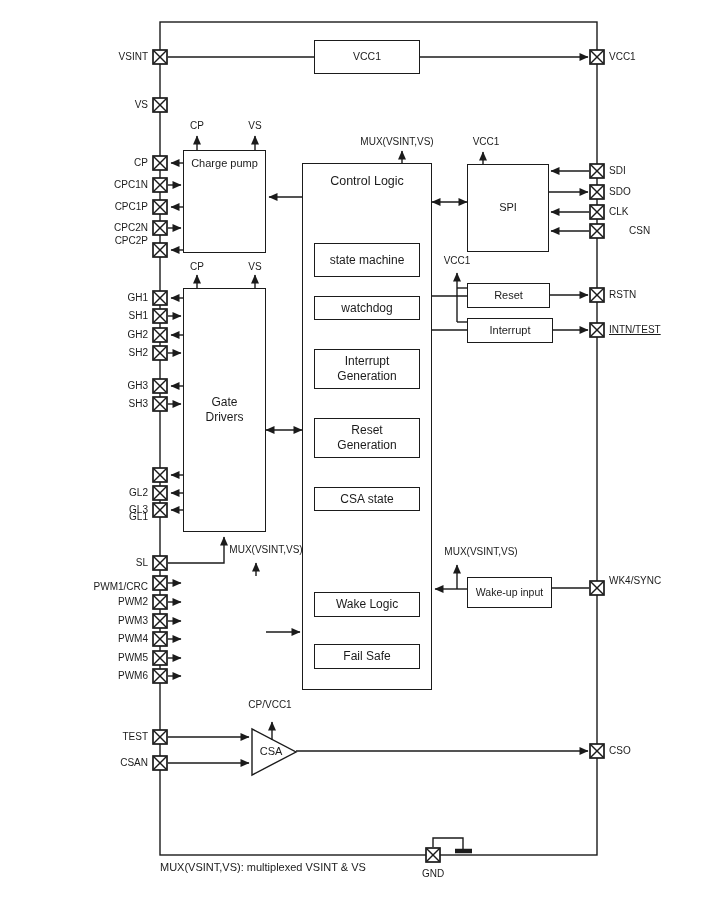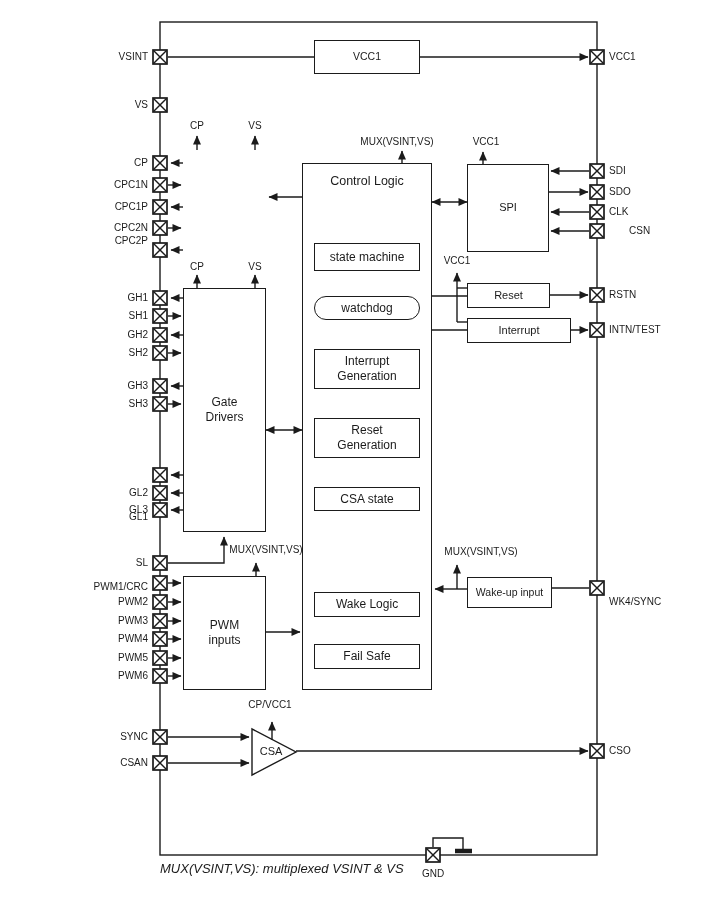--- a/index.html
+++ b/index.html
@@ -7,21 +7,21 @@
           font-family:"Liberation Sans","DejaVu Sans",sans-serif;color:#1b1b1b;}
   #wires{position:absolute;left:0;top:0;}
   .box{position:absolute;box-sizing:border-box;border:1.4px solid #1b1b1b;background:#fff;
        display:flex;align-items:center;justify-content:center;text-align:center;
        font-size:12px;line-height:1.25;color:#1b1b1b;}
   .box.toplbl{align-items:flex-start;padding-top:6px;}
   .box .wrap{display:inline-block;}
   .lbl{position:absolute;font-size:10px;line-height:13px;white-space:nowrap;color:#1b1b1b;}
   .lbl.lft{text-align:right;transform:translateX(-100%);}
   .lbl.ctr{transform:translateX(-50%);}
-  .note{position:absolute;font-size:13px;color:#1b1b1b;white-space:nowrap;font-style:italic;}
+  .note{position:absolute;font-size:11px;color:#1b1b1b;white-space:nowrap;}
   .f11{font-size:11px;}
   .f105{font-size:10.5px;}
   .f125{font-size:12.5px;font-weight:400;}
 </style>
 </head>
 <body>
 
 <div id="canvas">
 
   <svg id="wires" width="721" height="903" viewBox="0 0 721 903">
@@ -145,38 +145,38 @@
       <use href="#pin" x="589" y="580" width="16" height="16"></use>
       <use href="#pin" x="589" y="743" width="16" height="16"></use>
       <use href="#pin" x="425" y="847" width="16" height="16"></use>
     </g>
   </svg>
 
   <div class="box f105" style="left:314px;top:40px;width:106px;height:34px;">
     <span class="wrap">VCC1</span>
     </div>
 
+  <div class="box toplbl f11" style="left:183px;top:150px;width:83px;height:103px;">
+    <span class="wrap">Charge pump</span>
+    </div>
 
   <div class="box" style="left:183px;top:288px;width:83px;height:244px;">
     <span class="wrap" style="width:52px;">Gate Drivers</span>
     </div>
 
-  <div class="box" style="left:183px;top:576px;width:83px;height:114px;">
-    <span class="wrap" style="width:48px;">PWM inputs</span>
-    </div>
 
   <div class="box toplbl f125" style="left:302px;top:163px;width:130px;height:527px;padding-top:10px;">
     <span class="wrap">Control Logic</span>
     </div>
 
-  <div class="box" style="left:314px;top:243px;width:106px;height:28px;">
+  <div class="box" style="left:314px;top:243px;width:106px;height:34px;">
     <span class="wrap">state machine</span>
     </div>
 
-  <div class="box" style="left:314px;top:296px;width:106px;height:24px;border-radius:12px;">
+  <div class="box" style="left:314px;top:296px;width:106px;height:24px;">
     <span class="wrap">watchdog</span>
     </div>
 
   <div class="box" style="left:314px;top:349px;width:106px;height:40px;">
     <span class="wrap" style="width:80px;">Interrupt Generation</span>
     </div>
 
   <div class="box" style="left:314px;top:418px;width:106px;height:40px;">
     <span class="wrap" style="width:80px;">Reset Generation</span>
     </div>
@@ -194,21 +194,21 @@
     </div>
 
   <div class="box f11" style="left:467px;top:164px;width:82px;height:88px;">
     <span class="wrap">SPI</span>
     </div>
 
   <div class="box f11" style="left:467px;top:283px;width:83px;height:25px;">
     <span class="wrap">Reset</span>
     </div>
 
-  <div class="box f11" style="left:467px;top:318px;width:104px;height:25px;">
+  <div class="box f11" style="left:467px;top:318px;width:86px;height:25px;">
     <span class="wrap">Interrupt</span>
     </div>
 
   <div class="box f105" style="left:467px;top:577px;width:85px;height:31px;">
     <span class="wrap">Wake-up input</span>
     </div>
 
   <span class="lbl f11 ctr" style="left:271px;top:745px;">CSA</span>
 
   <span class="lbl lft" style="left:148px;top:50px;">VSINT</span>
@@ -227,31 +227,31 @@
   <span class="lbl lft" style="left:148px;top:468px;margin-top:42px;">GL1</span>
   <span class="lbl lft" style="left:148px;top:486px;">GL2</span>
   <span class="lbl lft" style="left:148px;top:503px;">GL3</span>
   <span class="lbl lft" style="left:148px;top:556px;">SL</span>
   <span class="lbl lft" style="left:148px;top:580px;">PWM1/CRC</span>
   <span class="lbl lft" style="left:148px;top:595px;">PWM2</span>
   <span class="lbl lft" style="left:148px;top:614px;">PWM3</span>
   <span class="lbl lft" style="left:148px;top:632px;">PWM4</span>
   <span class="lbl lft" style="left:148px;top:651px;">PWM5</span>
   <span class="lbl lft" style="left:148px;top:669px;">PWM6</span>
-  <span class="lbl lft" style="left:148px;top:730px;">SYNC</span>
+  <span class="lbl lft" style="left:148px;top:730px;">TEST</span>
   <span class="lbl lft" style="left:148px;top:756px;">CSAN</span>
 
   <span class="lbl" style="left:609px;top:50px;">VCC1</span>
   <span class="lbl" style="left:609px;top:164px;">SDI</span>
   <span class="lbl" style="left:609px;top:185px;">SDO</span>
   <span class="lbl" style="left:609px;top:205px;">CLK</span>
   <span class="lbl" style="left:629px;top:224px;">CSN</span>
   <span class="lbl" style="left:609px;top:288px;">RSTN</span>
-  <span class="lbl" style="left:609px;top:323px;">INTN/TEST</span>
-  <span class="lbl" style="left:609px;top:595px;">WK4/SYNC</span>
+  <span class="lbl" style="left:609px;top:323px;text-decoration:underline;">INTN/TEST</span>
+  <span class="lbl" style="left:609px;top:574px;">WK4/SYNC</span>
   <span class="lbl" style="left:609px;top:744px;">CSO</span>
   <span class="lbl ctr" style="left:433px;top:867px;">GND</span>
 
   <span class="lbl ctr" style="left:197px;top:119px;">CP</span>
   <span class="lbl ctr" style="left:255px;top:119px;">VS</span>
   <span class="lbl ctr" style="left:197px;top:260px;">CP</span>
   <span class="lbl ctr" style="left:255px;top:260px;">VS</span>
   <span class="lbl ctr" style="left:397px;top:135px;">MUX(VSINT,VS)</span>
   <span class="lbl ctr" style="left:486px;top:135px;">VCC1</span>
   <span class="lbl ctr" style="left:457px;top:254px;">VCC1</span>

